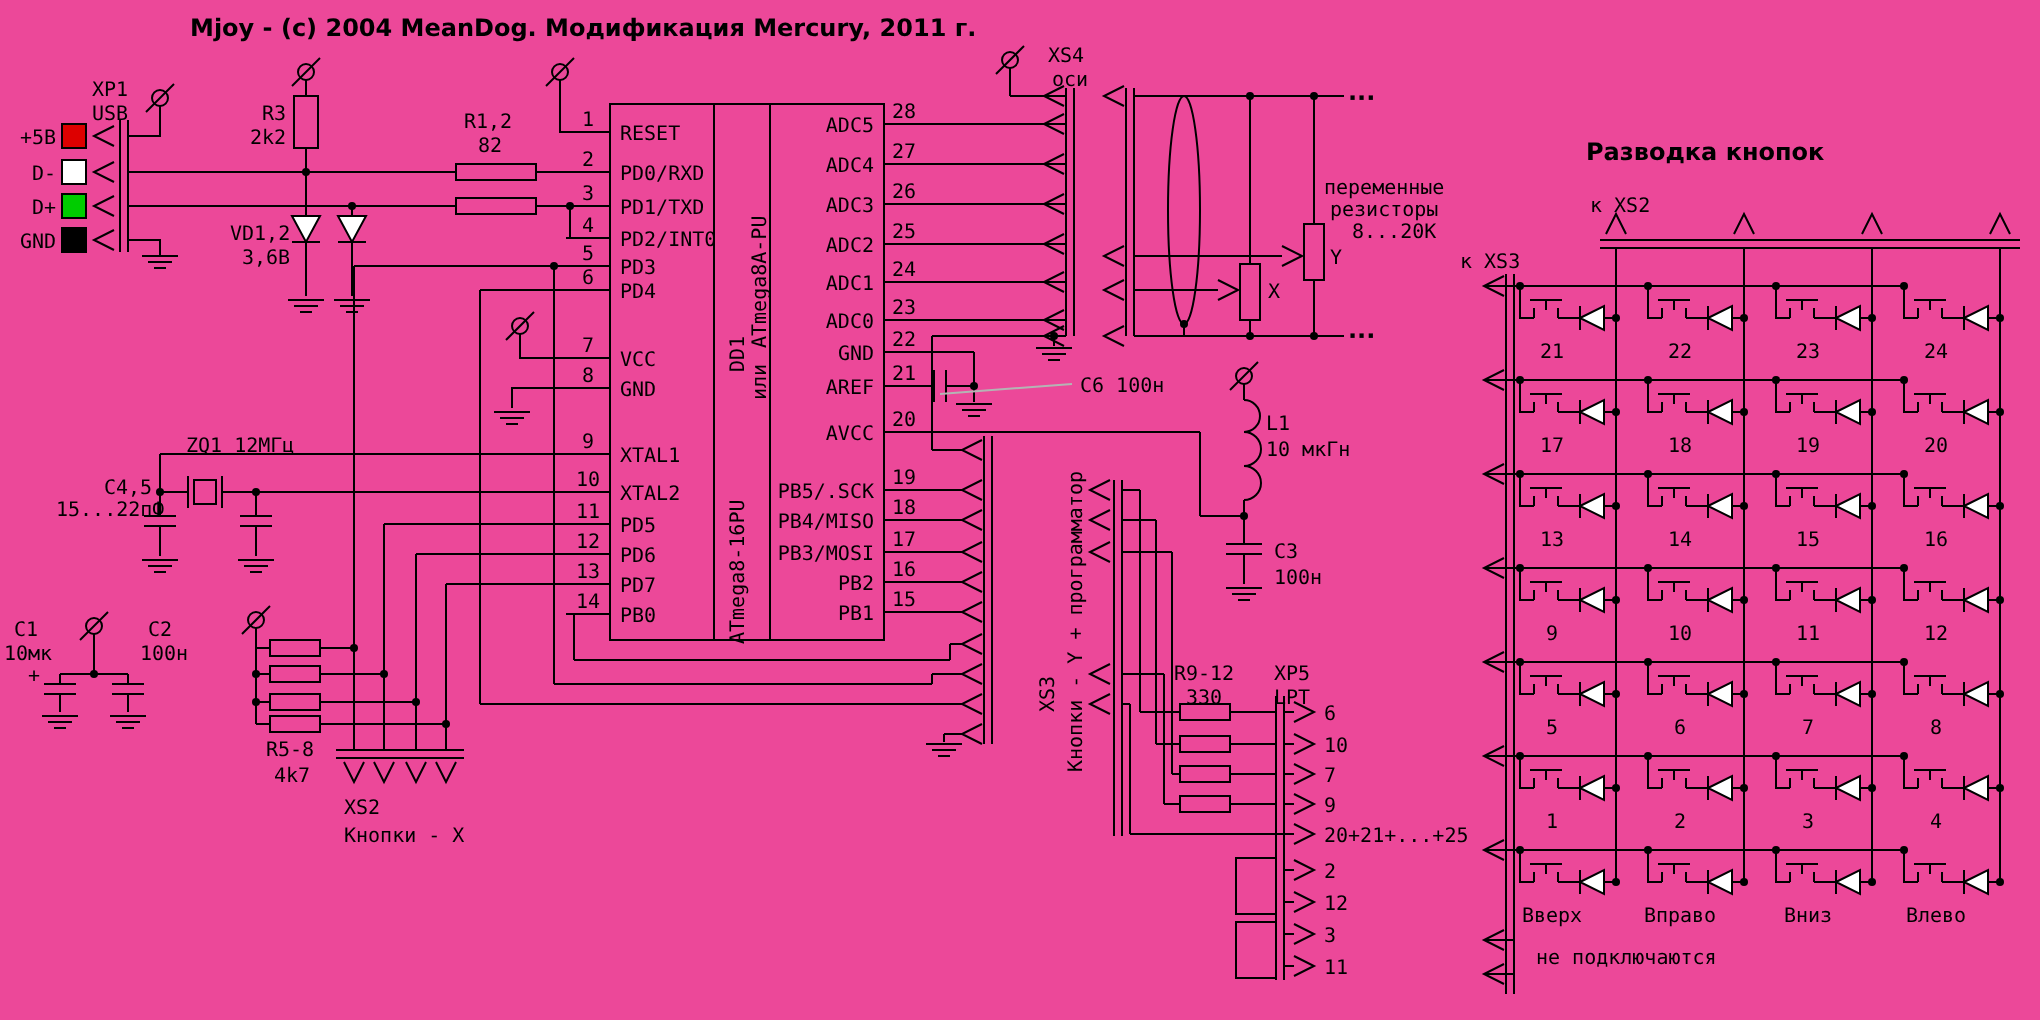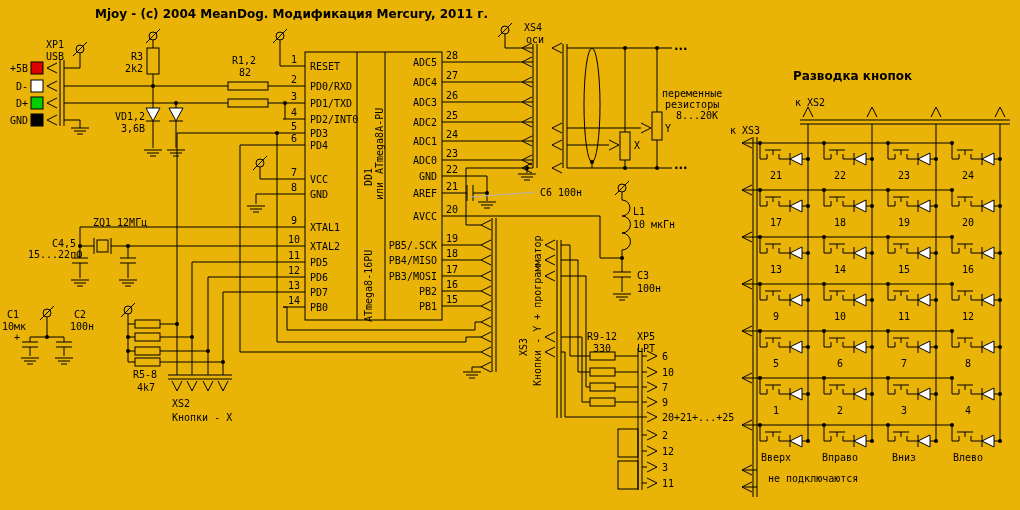--- a/index.html
+++ b/index.html
@@ -1,16 +1,16 @@
 <!DOCTYPE html>
 <html><head>
 <meta charset="utf-8">
 <style>
   html,body{margin:0;padding:0;background:#fff}
-  .stage{width:1020px;height:510px;position:relative;background:#eab308;overflow:hidden}
+  .stage{width:1020px;height:510px;position:relative;background:#ec4899;overflow:hidden}
   svg{display:block}
   .w{stroke:#000;stroke-width:1;fill:none}
   .grey{stroke:#b4b4b4;stroke-width:1;fill:none}
   .t{font-family:"DejaVu Sans Mono",monospace;font-size:10px;fill:#000}
   .tb{font-family:"DejaVu Sans",sans-serif;font-weight:bold;font-size:12px;fill:#000}
 </style>
 </head>
 <body>
 
 <div class="stage">

